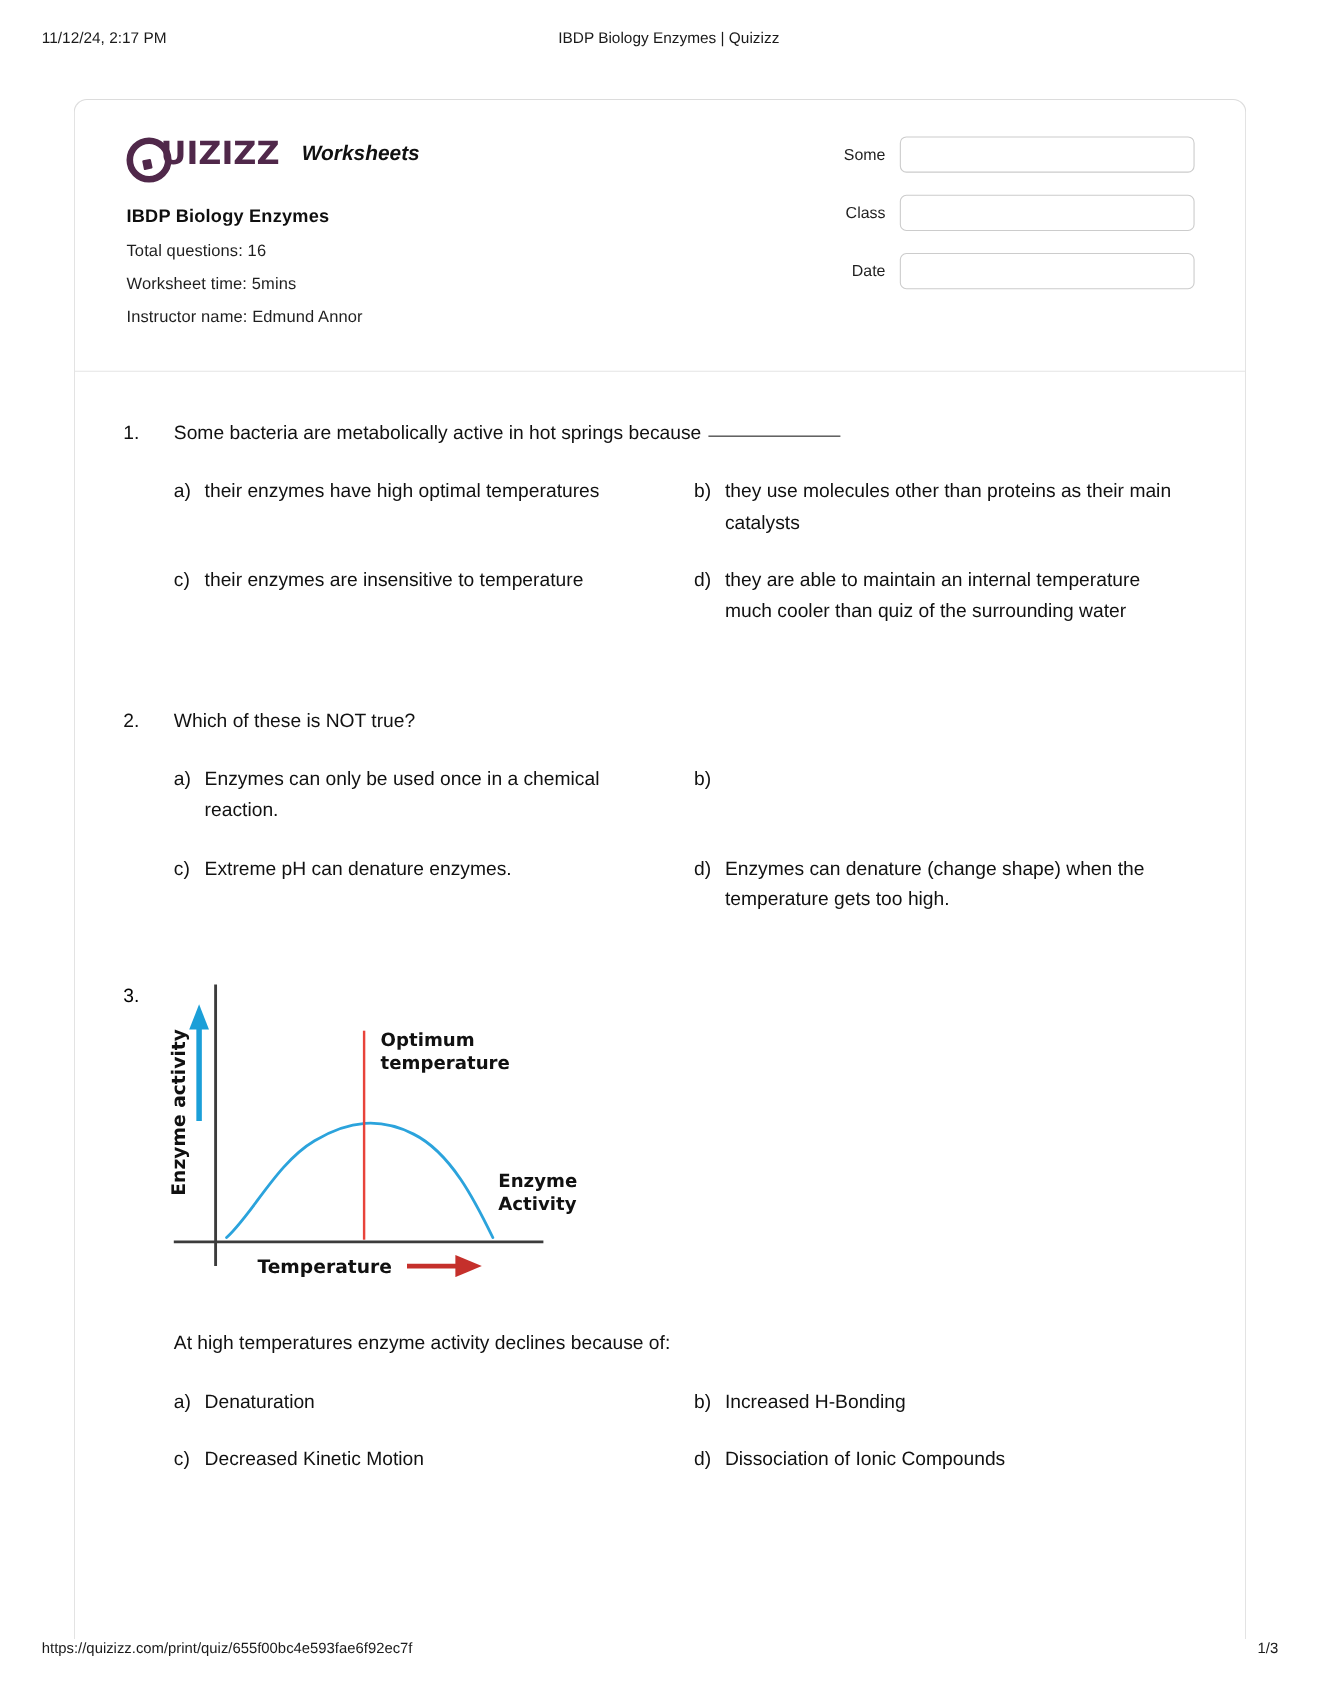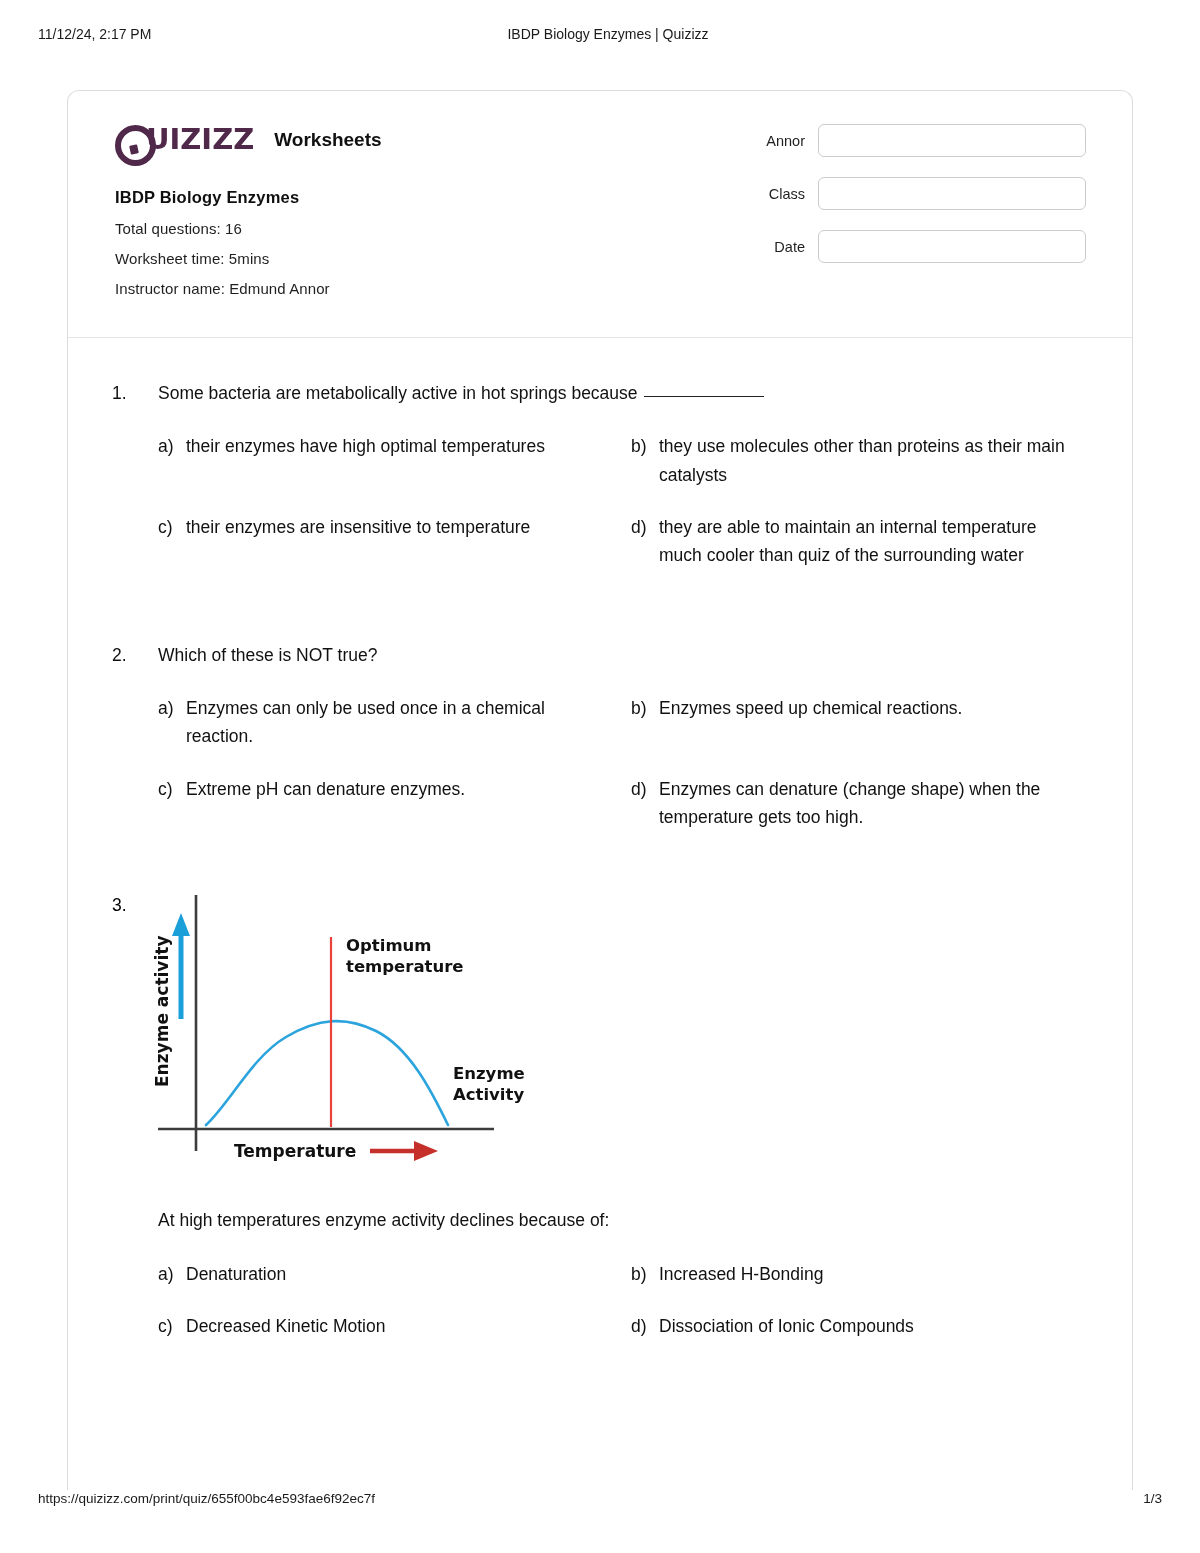--- a/index.html
+++ b/index.html
@@ -96,20 +96,21 @@
   .brand-rest {
     font-family: "DejaVu Sans", sans-serif;
     font-weight: 700;
     letter-spacing: 0px;
   }
   .brand-sub {
     font-size: 19px;
     font-weight: 700;
     color: #111;
     margin-left: 4px;
+    font-style: italic;
   }
 
   .ws-title {
     margin-top: 31px;
     font-size: 16.5px;
     font-weight: 700;
     color: #0f0f0f;
     letter-spacing: 0.2px;
   }
   .ws-meta {
@@ -245,21 +246,21 @@
       </div>
 
       <div class="ws-title">IBDP Biology Enzymes</div>
       <div class="ws-meta">Total questions: 16</div>
       <div class="ws-meta">Worksheet time: 5mins</div>
       <div class="ws-meta">Instructor name: Edmund Annor</div>
     </div>
 
     <div class="head-right">
       <div class="field-row">
-        <span class="field-label">Annor</span>
+        <span class="field-label">Some</span>
         <input class="field-box" type="text" placeholder="" style="">
       </div>
       <div class="field-row">
         <span class="field-label">Class</span>
         <input class="field-box" type="text" placeholder="" style="">
       </div>
       <div class="field-row">
         <span class="field-label">Date</span>
         <input class="field-box" type="text" placeholder="" style="">
       </div>
@@ -300,21 +301,20 @@
         <span class="q-num">2.</span>
         <span class="q-text">Which of these is NOT true?</span>
       </div>
       <div class="options">
         <div class="option">
           <span class="opt-key">a)</span>
           <span class="opt-text">Enzymes can only be used once in a chemical reaction.</span>
         </div>
         <div class="option">
           <span class="opt-key">b)</span>
-          <span class="opt-text">Enzymes speed up chemical reactions.</span>
         </div>
         <div class="option">
           <span class="opt-key">c)</span>
           <span class="opt-text">Extreme pH can denature enzymes.</span>
         </div>
         <div class="option">
           <span class="opt-key">d)</span>
           <span class="opt-text">Enzymes can denature (change shape) when the temperature gets too high.</span>
         </div>
       </div>

